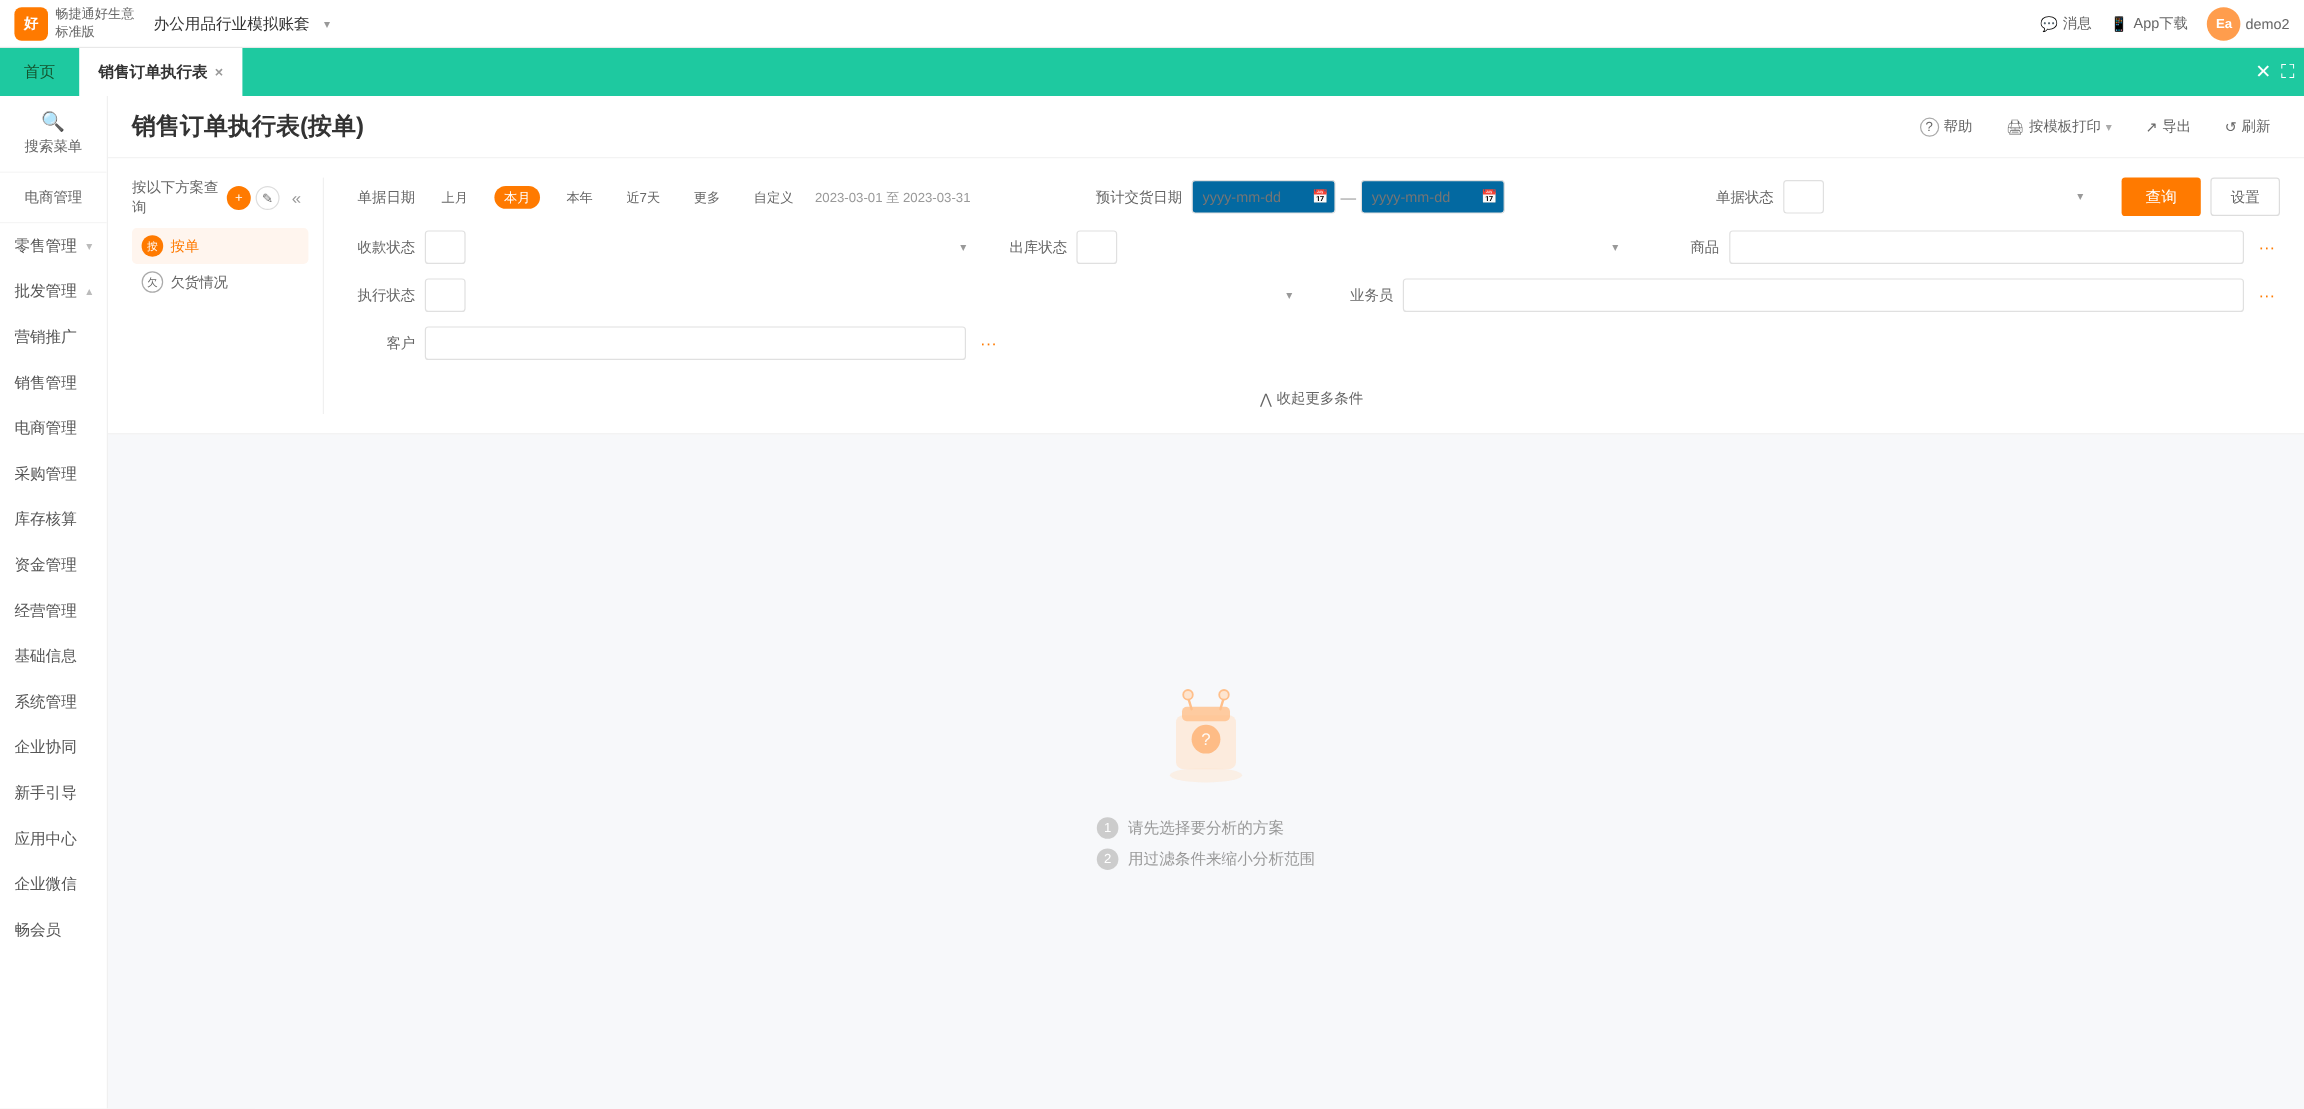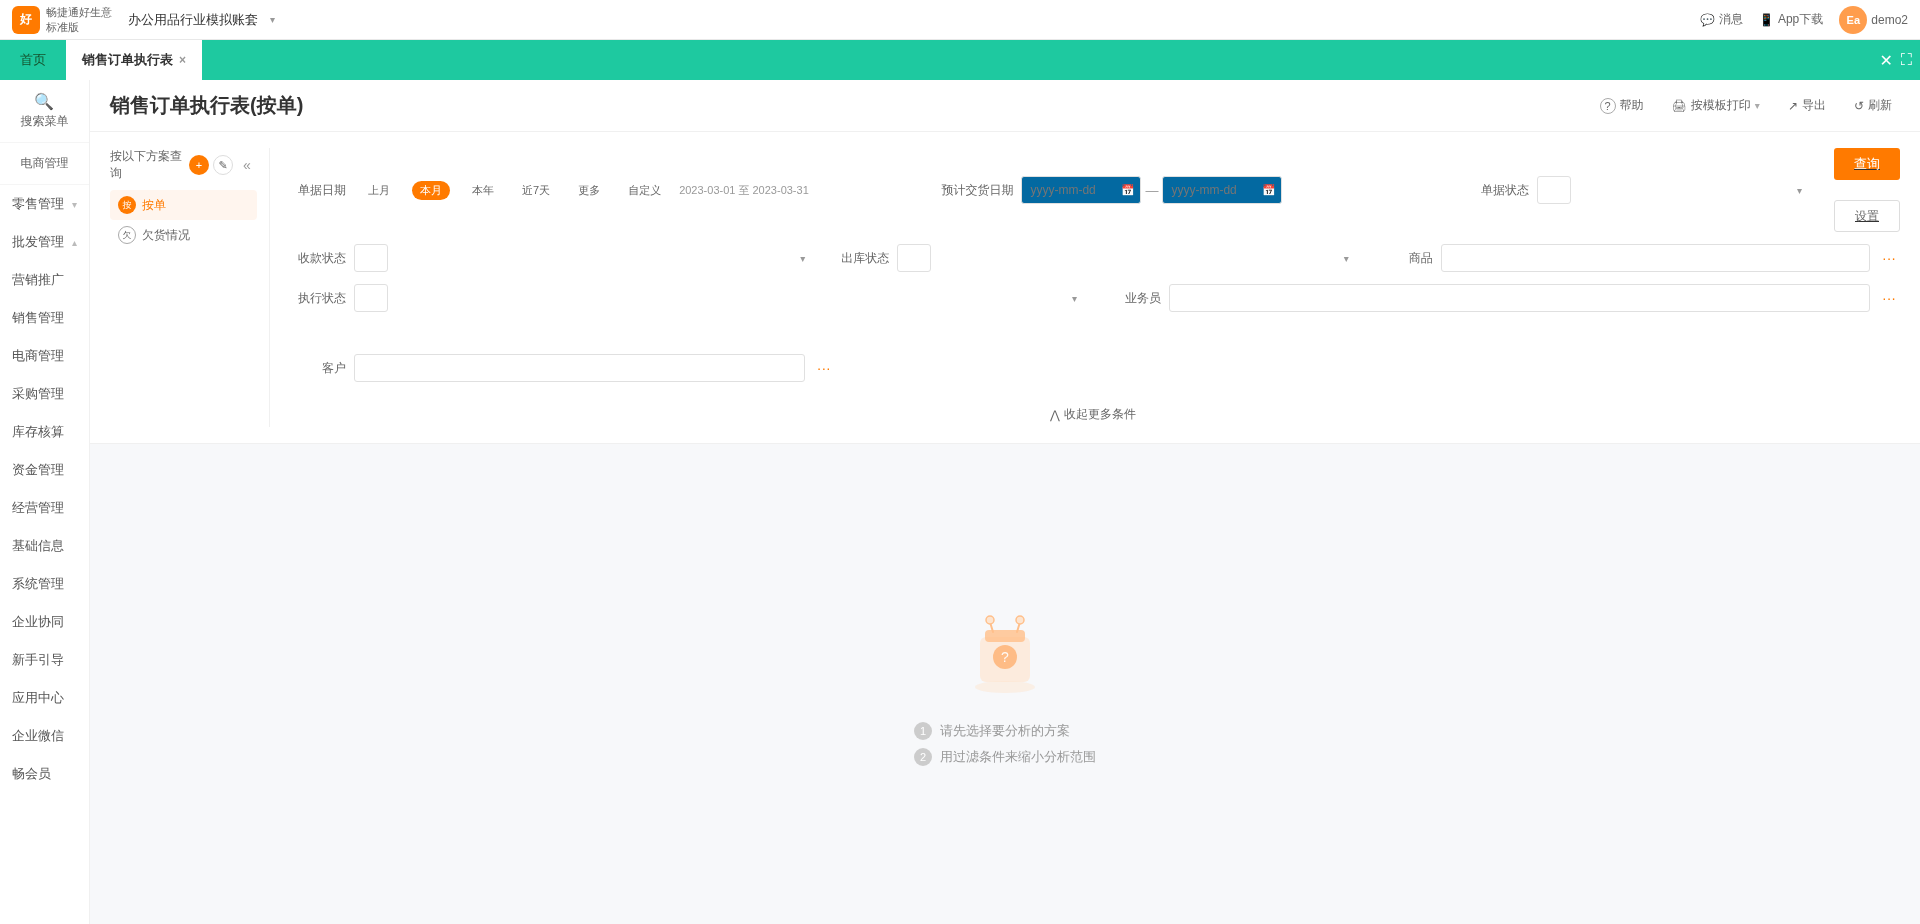--- a/index.html
+++ b/index.html
@@ -281,24 +281,23 @@
       color: #666;
       border: 1px solid #ddd;
       padding: 6px 16px;
       border-radius: 3px;
       font-size: 12px;
       cursor: pointer;
       height: 32px;
     }
     .search-btn-group {
       display: flex;
-      flex-direction: column;
-      gap: 20px;
+      flex-direction: row;
+      gap: 8px;
       padding-left: 8px;
-      text-decoration: underline;
     }
 
     
     .collapse-row {
       display: flex;
       justify-content: center;
       padding: 8px 0 0 0;
     }
     .collapse-btn-row {
       display: flex;
@@ -589,21 +588,21 @@
             </div>
           </div>
           <div class="filter-group">
             <span class="filter-label">业务员</span>
             <input class="filter-input" style="flex: 1 1 0%;">
             <span class="more-dots">···</span>
           </div>
         </div>
 
         <div class="filter-row">
-          <div class="filter-group" style="flex:0.34;margin-top:30px;">
+          <div class="filter-group" style="flex:0.34;">
             <span class="filter-label">客户</span>
             <input class="filter-input" style="flex: 1 1 0%;">
             <span class="more-dots">···</span>
           </div>
         </div>
 
         <div class="collapse-row">
           <div class="collapse-btn-row">
             <span>⋀</span>
             <span>收起更多条件</span>

